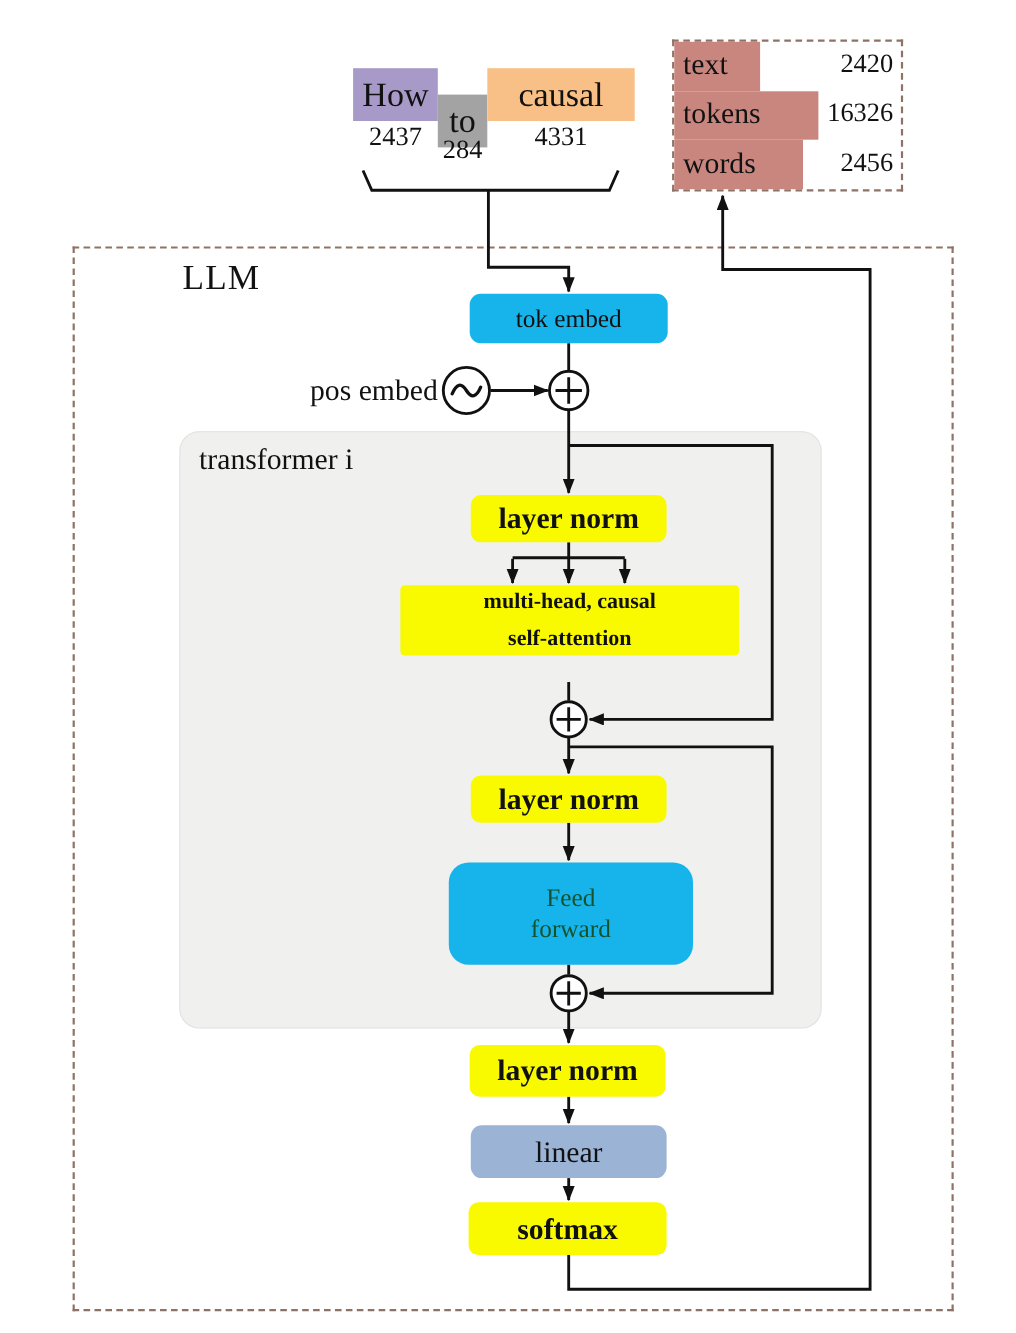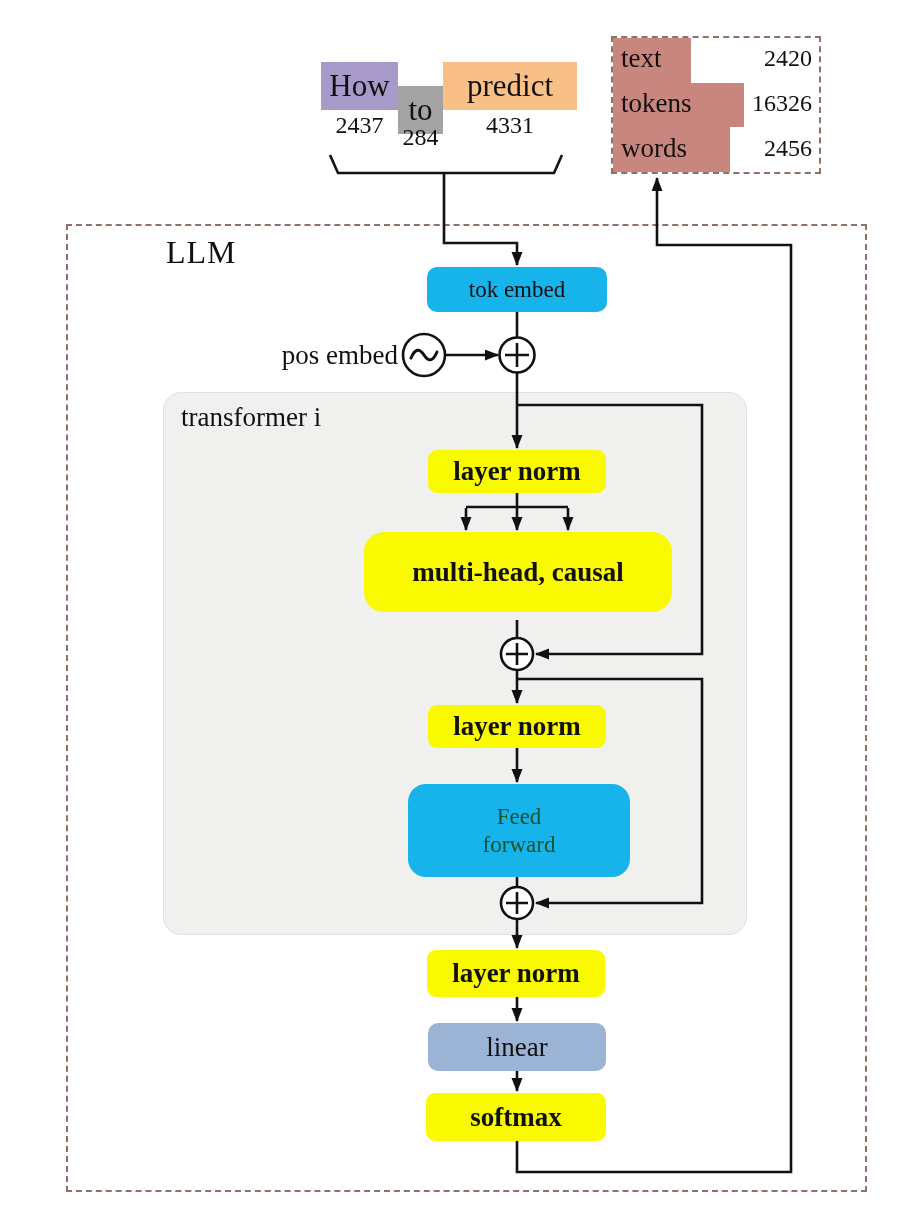--- a/index.html
+++ b/index.html
@@ -34,21 +34,21 @@
   .token-id{display:flex;align-items:center;justify-content:center;font-size:24px;}
   
   .node{position:absolute;display:flex;align-items:center;justify-content:center;
         text-align:center;z-index:3;}
   .blue{background:#17b3eb;border-radius:10px;}
   .yellow{background:#f9f900;border-radius:9px;font-weight:bold;}
   .tok-embed{left:427px;top:267px;width:180px;height:45px;font-size:23px;}
   .pos-embed-label{position:absolute;left:250px;top:340px;width:148px;height:30px;
         font-size:27px;text-align:right;z-index:3;}
   .ln1{left:428px;top:450px;width:178px;height:43px;font-size:27px;}
-  .attn{left:364px;top:532px;width:308px;height:80px;font-size:27px;border-radius:20px;line-height:33px;}
+  .attn{left:364px;top:532px;width:308px;height:64px;font-size:20px;border-radius:4px;line-height:33px;}
   .ln2{left:428px;top:705px;width:178px;height:43px;font-size:27px;}
   .ff{left:408px;top:784px;width:222px;height:93px;font-size:23px;border-radius:18px;
       line-height:28px;color:#14532d;}
   .ln3{left:427px;top:950px;width:178px;height:47px;font-size:27px;}
   .linear{left:428px;top:1023px;width:178px;height:48px;font-size:27px;
       background:#9bb3d4;border-radius:10px;}
   .softmax{left:426px;top:1093px;width:180px;height:48px;font-size:27px;}
   
   svg.wires{position:absolute;left:0;top:0;z-index:2;}
   
@@ -62,21 +62,21 @@
 <body>
 
 <div id="stage">
 
   <div class="llm-box"></div>
   <div class="transformer-box"></div>
 
   <div class="tokens-row">
     <div class="token" style="width: 77px; background: rgb(168, 154, 200);">How</div>
     <div class="token" style="width: 45px; background: #a3a3a3; margin-top: 24px;">to</div>
-    <div class="token" style="width: 134px; background: rgb(248, 192, 134);">predict</div>
+    <div class="token" style="width: 134px; background: rgb(248, 192, 134);">causal</div>
   </div>
   <div class="ids-row">
     <div class="token-id" style="width: 77px;">2437</div>
     <div class="token-id" style="width: 45px; margin-top: 24px;">284</div>
     <div class="token-id" style="width: 134px;">4331</div>
   </div>
 
   <div class="output-box">
     <div class="out-row">
       <div class="out-bar" style="width: 78px; background: rgb(200, 134, 127);"></div>
@@ -162,20 +162,21 @@
   <div class="transformer-label">transformer i</div>
 
   <div class="node blue tok-embed">tok embed</div>
   <div class="pos-embed-label">pos embed</div>
 
   <div class="node yellow ln1">layer norm</div>
 
   <div class="node yellow attn">
     <span>
       <span>multi-head, causal</span><br>
+      <span>self-attention</span>
     </span>
   </div>
 
   <div class="node yellow ln2">layer norm</div>
 
   <div class="node blue ff">
     <span>
       <span>Feed</span><br>
       <span>forward</span>
     </span>

